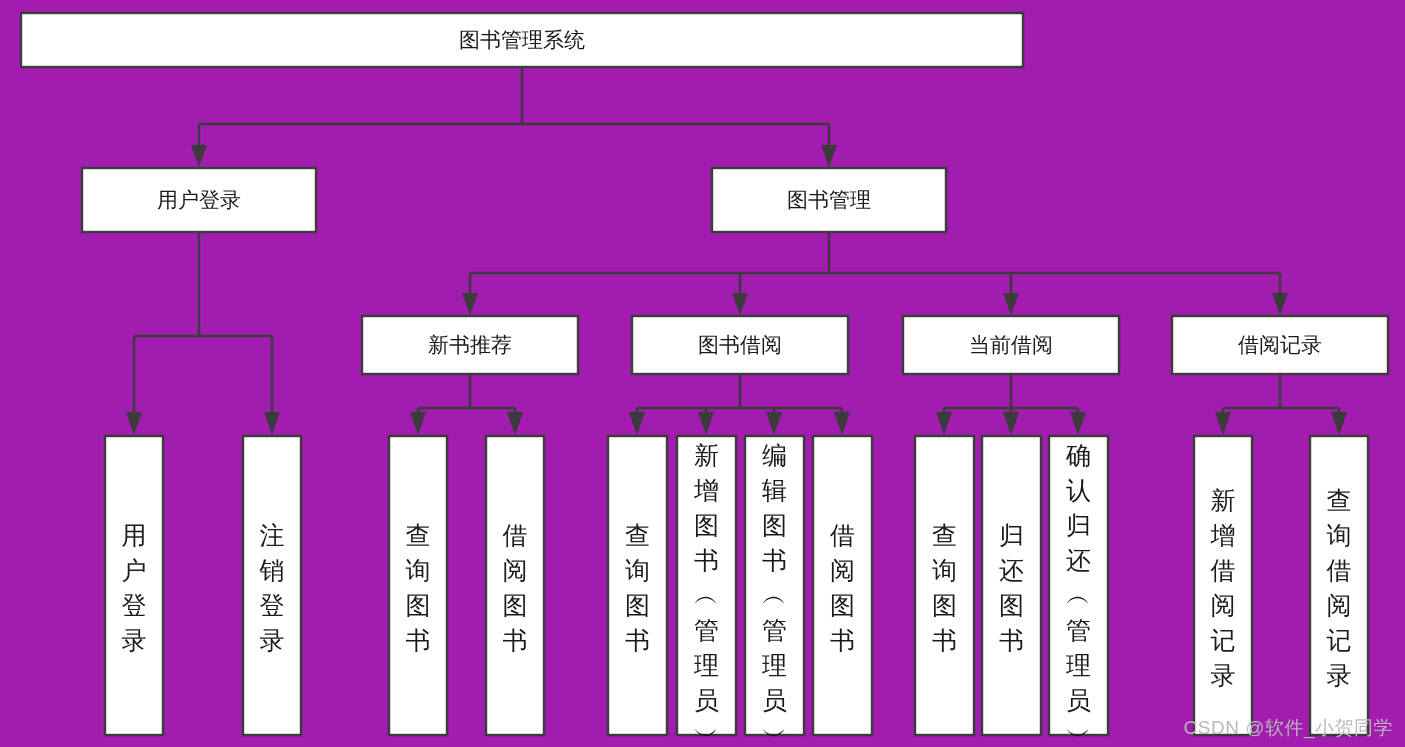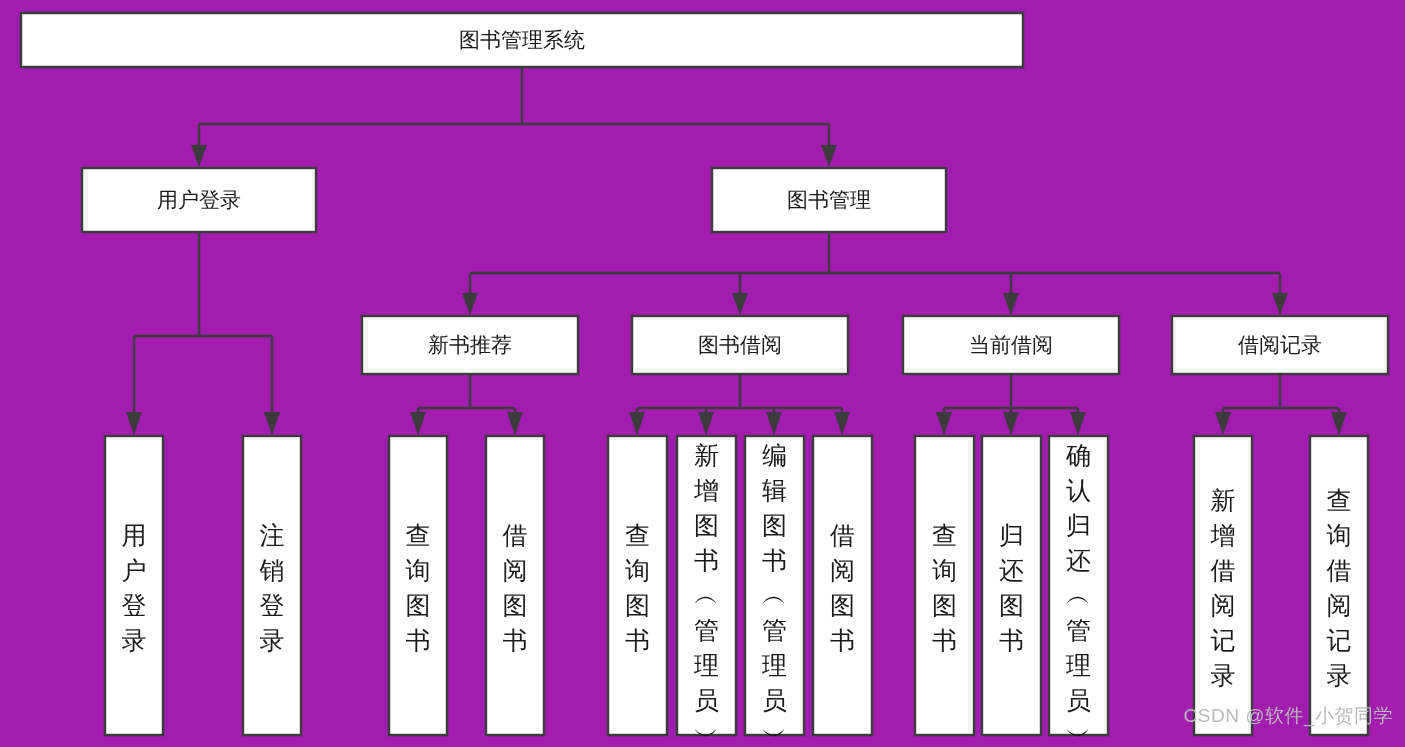--- a/index.html
+++ b/index.html
@@ -49,21 +49,21 @@
   }
   .node-label-v {
     font-family: "Liberation Sans", "DejaVu Sans", sans-serif;
     font-size: 25px;
     fill: #1a1a1a;
     text-anchor: middle;
   }
   .watermark {
     position: absolute;
     right: 12px;
-    bottom: 18px;
+    bottom: 6px;
     font-family: "Liberation Sans", "DejaVu Sans", sans-serif;
     font-size: 19px;
     color: #b9b9b9;
     letter-spacing: 0.5px;
     white-space: nowrap;
     pointer-events: none;
   }
 </style>
 </head>
 <body>

